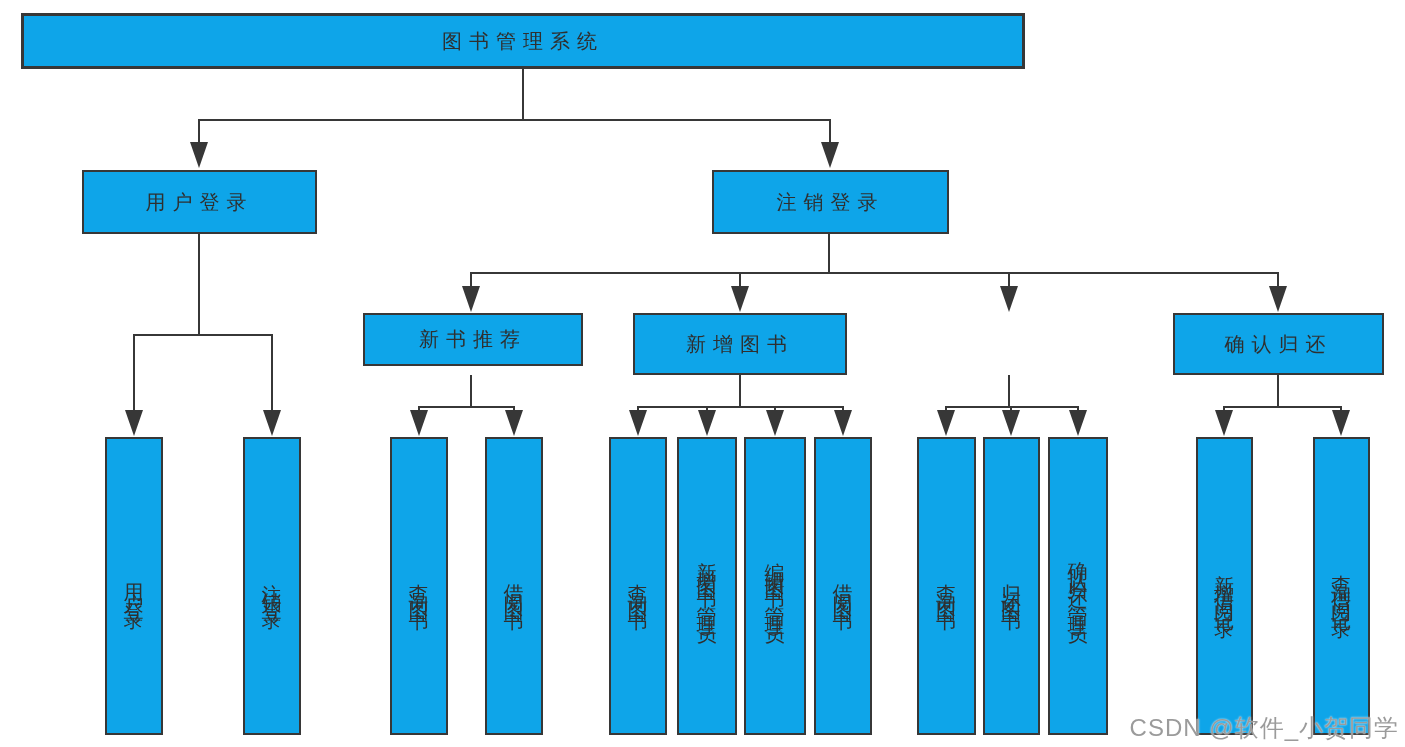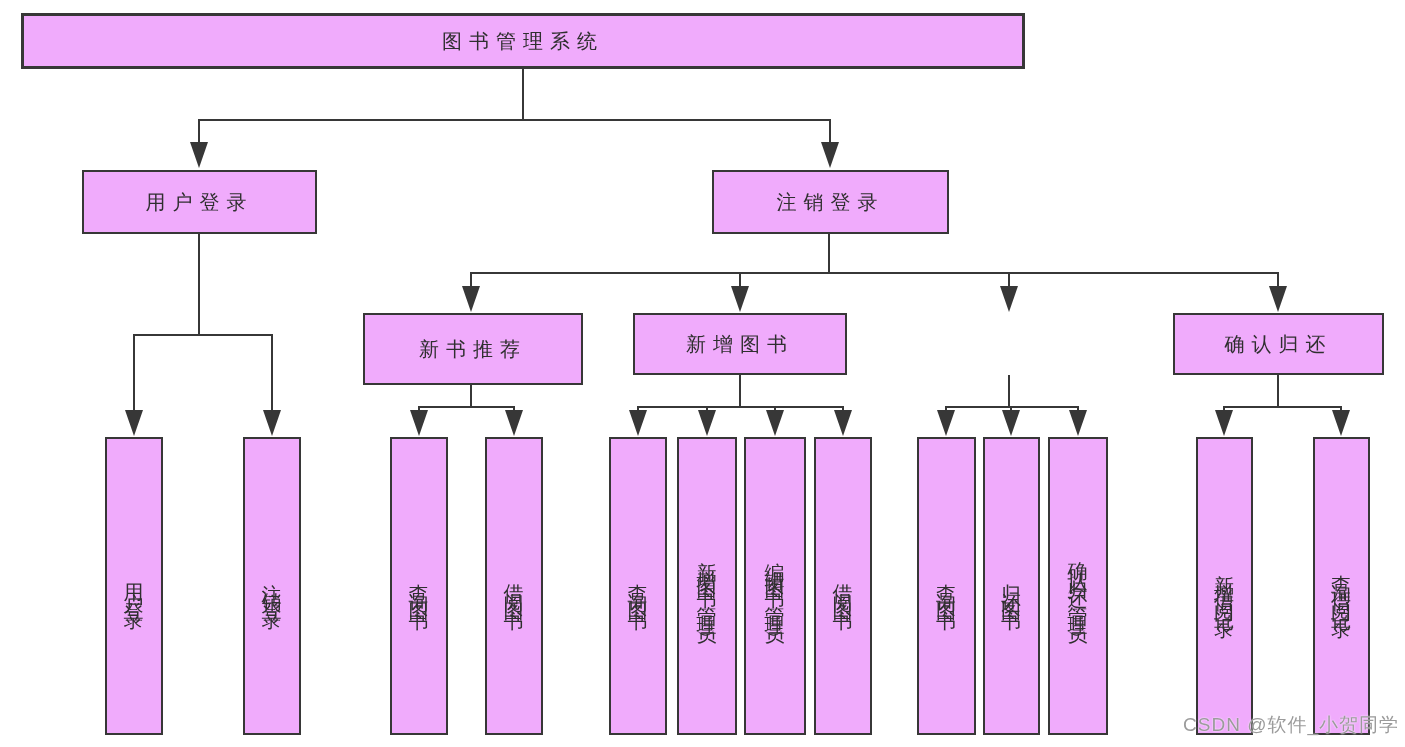--- a/index.html
+++ b/index.html
@@ -7,35 +7,35 @@
     --text:#2f2f2f;
     --wm:#9b9b9b;
     --bg:#ffffff;
   }
   *{margin:0;padding:0;box-sizing:border-box;}
   html,body{background:var(--bg);}
   body{font-family:"Liberation Sans",sans-serif;color:var(--text);}
   .canvas{position:relative;width:1405px;height:747px;background:var(--bg);overflow:hidden;}
 
   
-  .node{position:absolute;background:#f0abfc;border:2px solid var(--line);
+  .node{position:absolute;background:#0ea5e9;border:2px solid var(--line);
         display:flex;align-items:center;justify-content:center;z-index:2;text-align:right;}
   .node.root{border-width:3px;}
   .hlabel{font-size:20px;letter-spacing:7px;color:var(--text);white-space:nowrap;}
   .vlabel{writing-mode:vertical-rl;text-orientation:mixed;font-size:20px;
           letter-spacing:9px;color:var(--text);line-height:1.1;}
 
   
   .vline{position:absolute;width:2px;background:var(--line);z-index:1;}
   .hline{position:absolute;height:2px;background:var(--line);z-index:1;}
   .ah{position:absolute;width:0;height:0;z-index:1;
       border-left:9px solid transparent;border-right:9px solid transparent;
       border-top:26px solid var(--line);}
 
-  .watermark{position:absolute;top:712px;right:6px;font-size:19px;
+  .watermark{position:absolute;top:712px;right:6px;font-size:24px;
              color:var(--wm);letter-spacing:1px;z-index:5;
              text-shadow:0 0 2px #ffffff;white-space:nowrap;}
 </style>
 </head>
 <body>
 
 <div class="canvas">
 
   <div class="vline" style="left:522px;top:69px;height:52px;"></div>
   <div class="hline" style="left:198px;top:119px;width:633px;"></div>
@@ -100,21 +100,21 @@
     <span class="hlabel">图书管理系统</span>
   </div>
 
   <div class="node" style="left:82px;top:170px;width:235px;height:64px;">
     <span class="hlabel">用户登录</span>
   </div>
   <div class="node" style="left:712px;top:170px;width:237px;height:64px;">
     <span class="hlabel">注销登录</span>
   </div>
 
-  <div class="node" style="left:363px;top:313px;width:220px;height:72px;">
+  <div class="node" style="left:363px;top:313px;width:220px;height:53px;">
     <span class="hlabel">新书推荐</span>
   </div>
   <div class="node" style="left:633px;top:313px;width:214px;height:62px;">
     <span class="hlabel">新增图书</span>
   </div>
   <div class="node" style="left:1173px;top:313px;width:211px;height:62px;">
     <span class="hlabel">确认归还</span>
   </div>
 
   <div class="node" style="left:105px;top:437px;width:58px;height:298px;">

